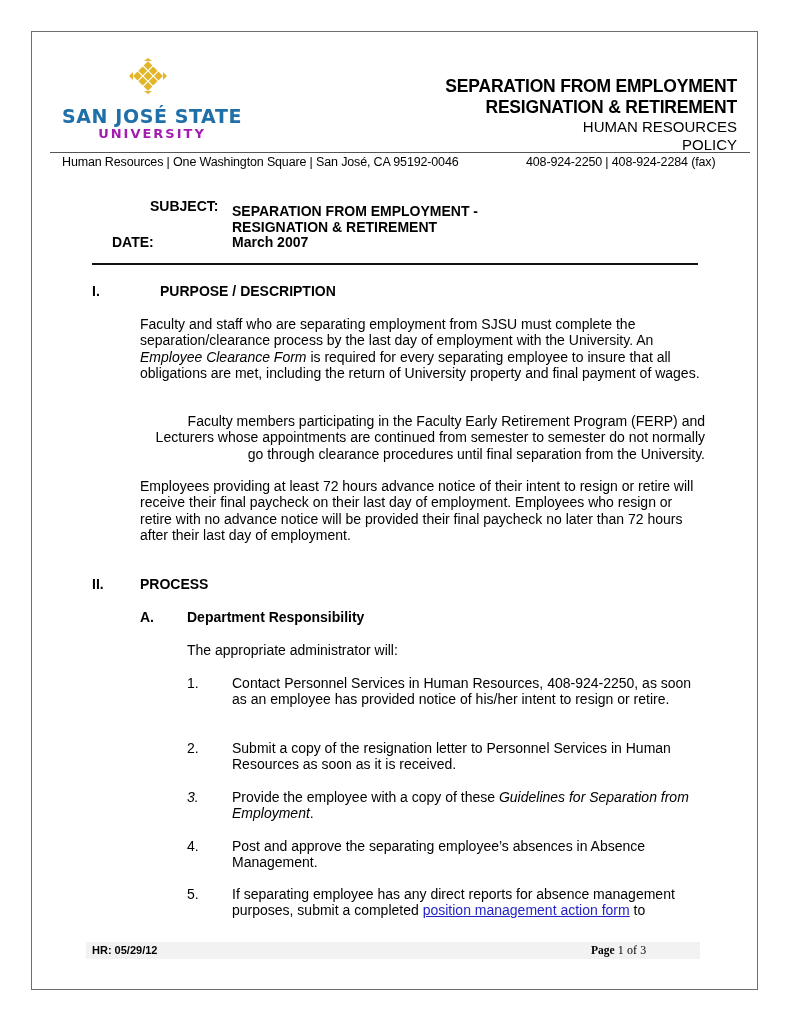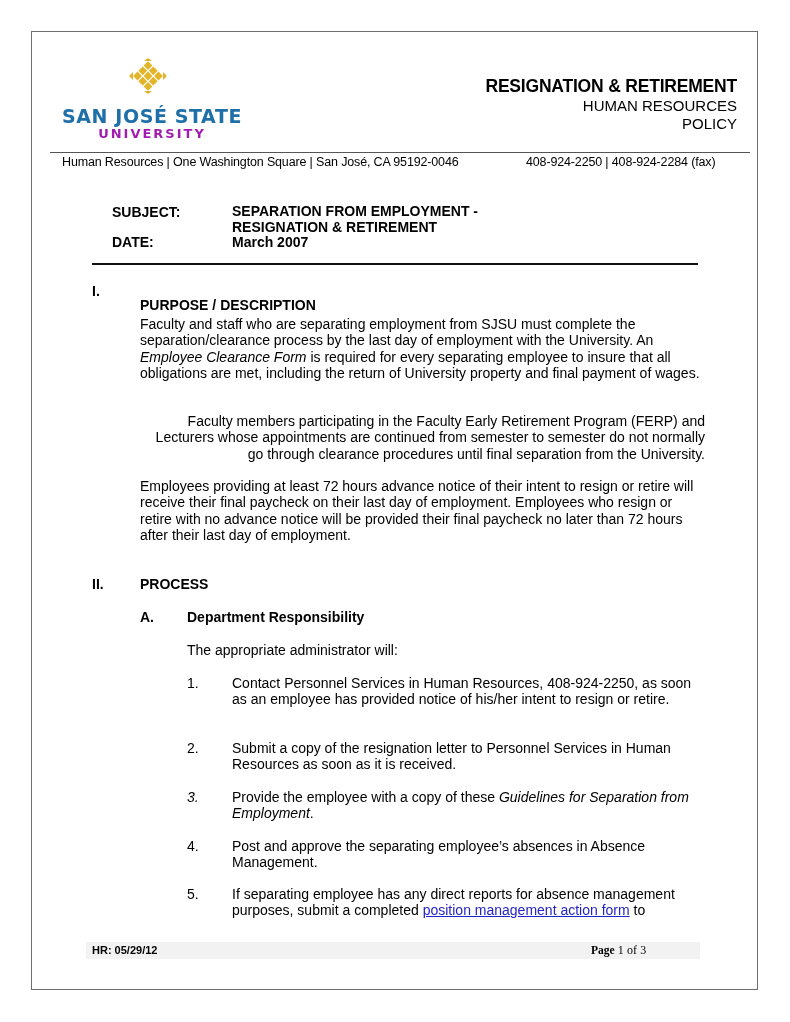--- a/index.html
+++ b/index.html
@@ -72,41 +72,42 @@
     <polygon points="1,18 5,14 5,22"></polygon>
     <polygon points="39,18 35,14 35,22"></polygon>
     <polygon points="20,0 16,3 24,3"></polygon>
     <polygon points="20,36 16,33 24,33"></polygon>
   </g>
 </svg>
 <div class="logo-name">SAN JOSÉ STATE</div>
 <div class="logo-sub">UNIVERSITY</div>
 
 <div class="title-block">
+  <div class="title-line">SEPARATION FROM EMPLOYMENT</div>
   <div class="title-line">RESIGNATION &amp; RETIREMENT</div>
   <div class="title-sub">HUMAN RESOURCES</div>
   <div class="title-sub">POLICY</div>
 </div>
 
 <div class="header-rule"></div>
 <div class="address">Human Resources | One Washington Square | San José, CA 95192-0046</div>
 <div class="phones">408-924-2250 | 408-924-2284 (fax)</div>
 
-<div class="meta-label" style="top:204px;">SUBJECT:</div>
+<div class="meta-label" style="top:198px;margin-left:38px;">SUBJECT:</div>
 <div class="meta-value" style="top:203px;">
   <div>SEPARATION FROM EMPLOYMENT -</div>
   <div>RESIGNATION &amp; RETIREMENT</div>
 </div>
 <div class="meta-label" style="top:234px;">DATE:</div>
 <div class="meta-value" style="top:234px;">March 2007</div>
 
 <div class="sep-rule"></div>
 
 <div class="sec-num" style="top:283px;">I.</div>
-<div class="sec-title" style="top:297px;">PURPOSE / DESCRIPTION</div>
+<div class="sec-title" style="top:283px;margin-left:20px;">PURPOSE / DESCRIPTION</div>
 
 <div class="para" style="top:316px;"><span>Faculty and staff who are separating employment from SJSU must complete the separation/clearance process by the last day of employment with the University.  An </span><em>Employee Clearance Form</em><span> is required for every separating employee to insure that all obligations are met, including the return of University property and final payment of wages.</span></div>
 
 <div class="para" style="top:413px;text-align:right;">Faculty members participating in the Faculty Early Retirement Program (FERP) and Lecturers whose appointments are continued from semester to semester do not normally go through clearance procedures until final separation from the University.</div>
 
 <div class="para" style="top:478px;">Employees providing at least 72 hours advance notice of their intent to resign or retire will receive their final paycheck on their last day of employment.  Employees who resign or retire with no advance notice will be provided their final paycheck no later than 72 hours after their last day of employment.</div>
 
 <div class="sec-num" style="top:576px;">II.</div>
 <div class="sec-title" style="top:576px;">PROCESS</div>
 

